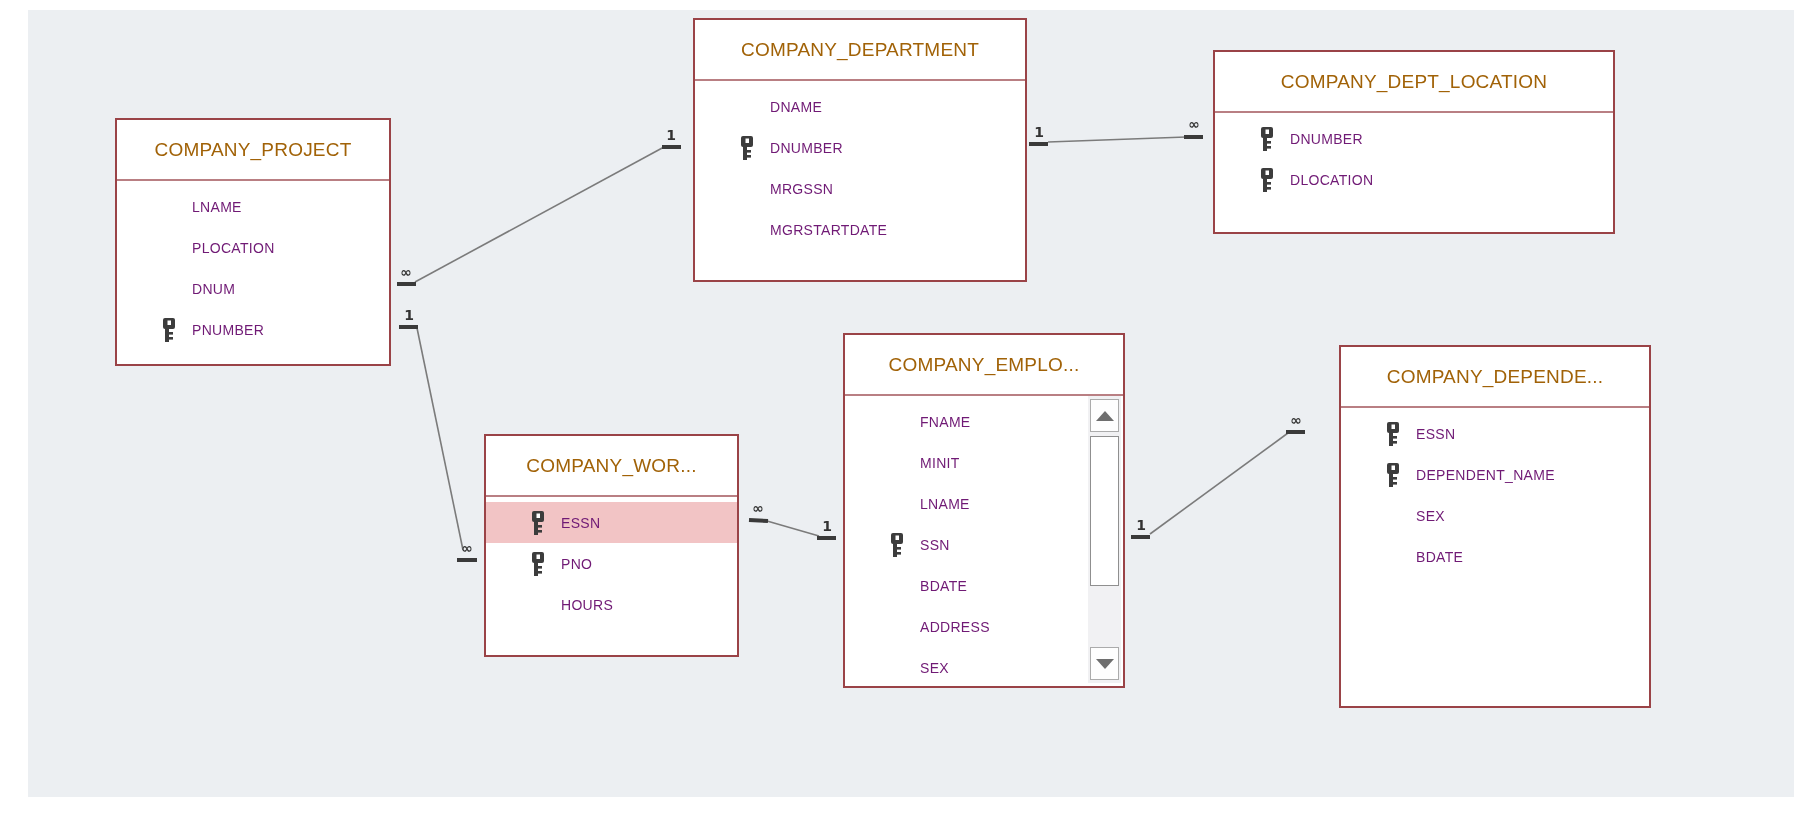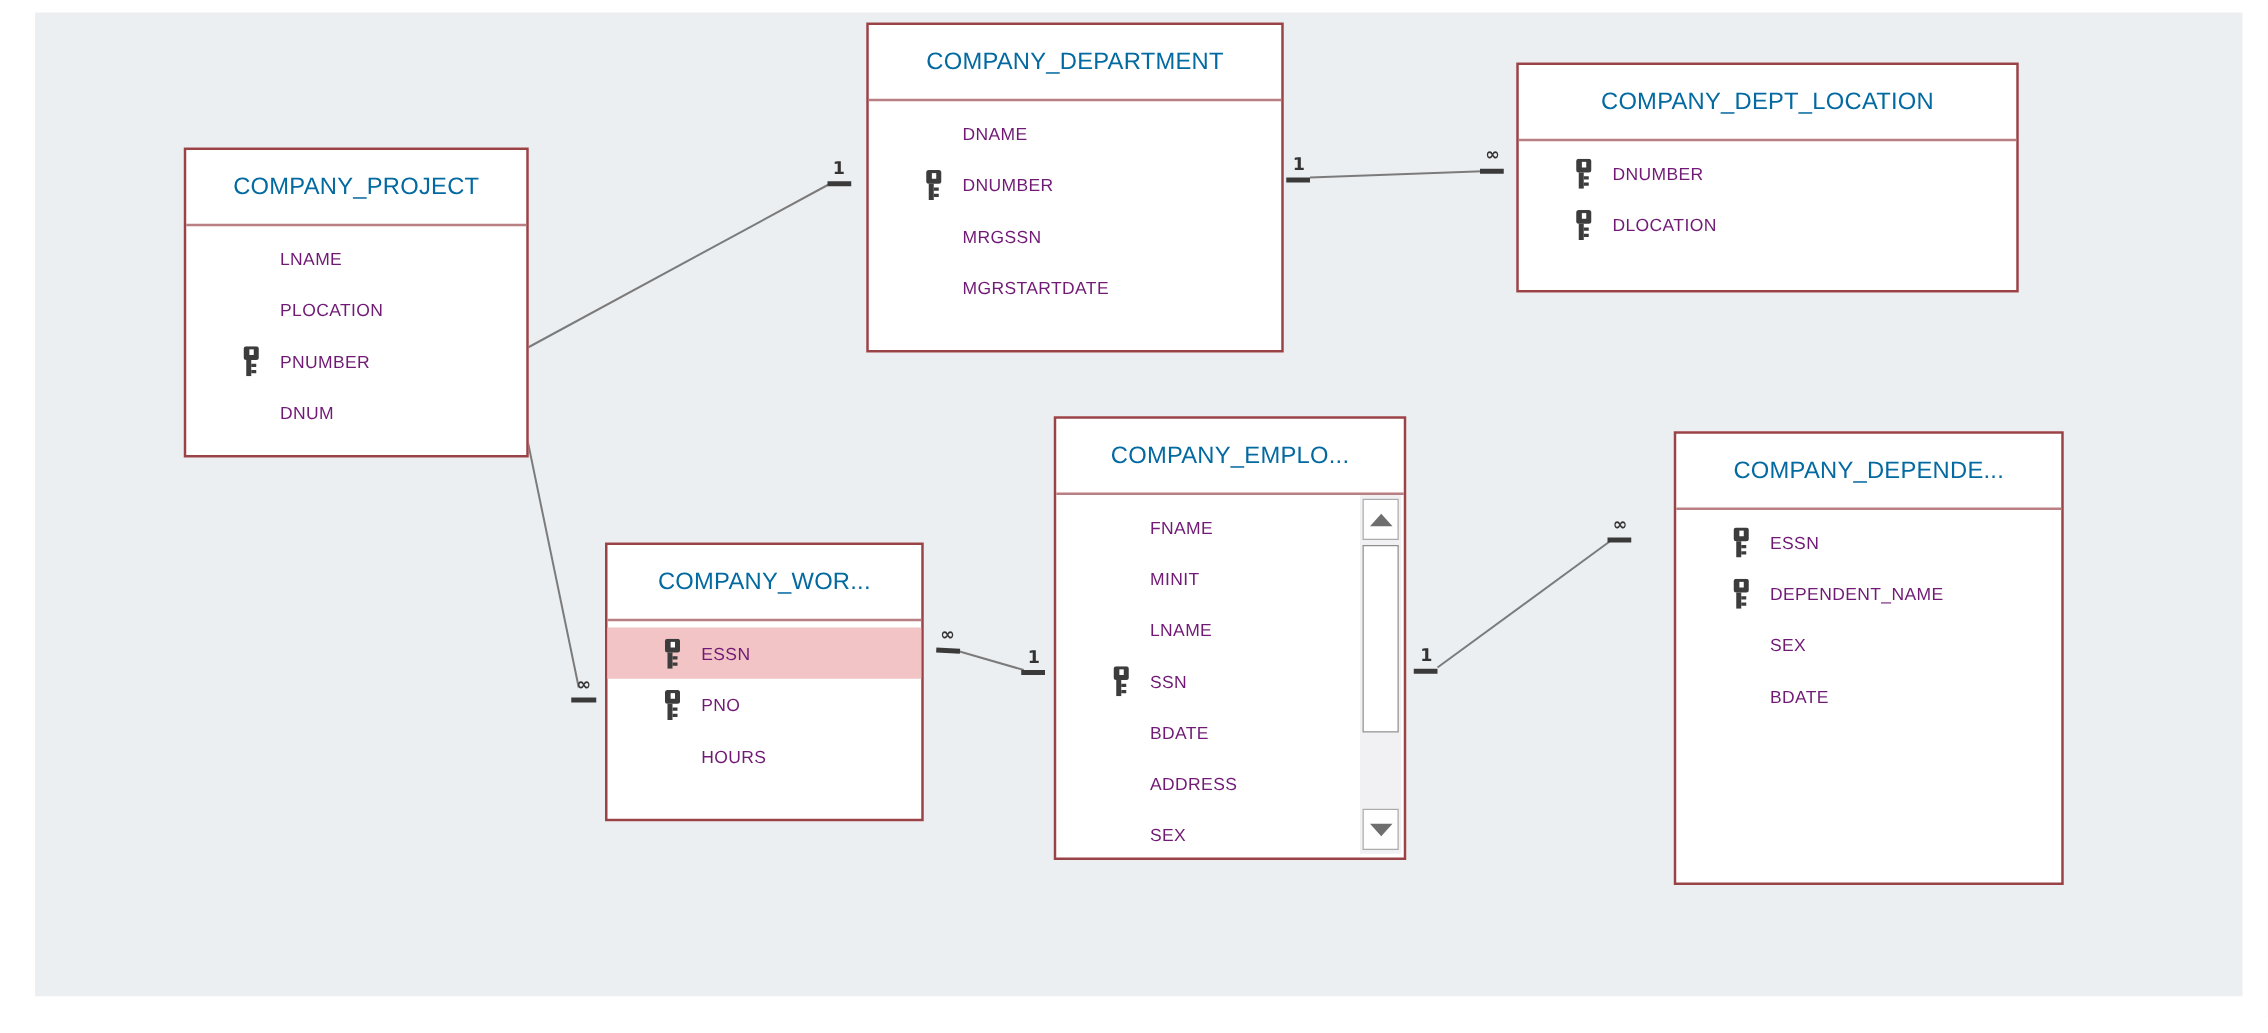--- a/index.html
+++ b/index.html
@@ -14,36 +14,36 @@
     background:#eceff2;
   }
   .rel-lines { position:absolute; left:0; top:0; width:1814px; height:826px; pointer-events:none; }
 
   .tbl {
     position:absolute; background:#ffffff;
     border:2px solid #9a4347;
   }
   .tbl-title {
     height:59px; display:flex; align-items:center; justify-content:center;
-    font-size:19px; color:#0369a1; letter-spacing:0.2px;
+    font-size:19px; color:#a16207; letter-spacing:0.2px;
     white-space:nowrap; overflow:hidden;
   }
   .tbl-sep { height:0; border-top:2px solid #b97f83; }
   .tbl-fields { padding-top:5px; }
   .field {
     height:41px; display:flex; align-items:center;
     padding-left:45px; position:relative;
   }
   .field.hl { background:#f2c4c5; }
   .key-slot { width:30px; display:flex; align-items:center; }
   .key-slot svg { display:block; }
   .fname { font-size:14px; color:#701a75; letter-spacing:0.3px; white-space:nowrap; }
 
   
-  .tbl-project    { left:115px;  top:118px; width:276px; height:248px;margin-left:32px; }
+  .tbl-project    { left:115px;  top:118px; width:276px; height:248px; }
   .tbl-department { left:693px;  top:18px;  width:334px; height:264px; }
   .tbl-deptloc    { left:1213px; top:50px;  width:402px; height:184px; }
   .tbl-workson    { left:484px;  top:434px; width:255px; height:223px; }
   .tbl-employee   { left:843px;  top:333px; width:282px; height:355px; }
   .tbl-dependent  { left:1315px; top:345px; width:312px; height:363px;margin-left:24px; }
 
   
   .card {
     position:absolute; transform:translateX(-50%);
     font-family:"DejaVu Sans", sans-serif;
@@ -121,34 +121,34 @@
     <div class="tbl-fields">
       <div class="field">
         <span class="key-slot"></span>
           <span class="fname">LNAME</span>
       </div>
       <div class="field">
         <span class="key-slot"></span>
           <span class="fname">PLOCATION</span>
       </div>
       <div class="field">
+        <span class="key-slot"></span>
+          <span class="fname">DNUM</span>
+      </div>
+      <div class="field">
         <span class="key-slot">
             <svg width="14" height="24" viewBox="0 0 14 24">
               <rect x="1" y="0" width="12" height="11" rx="2" fill="#3c3c3c"></rect>
               <rect x="5.5" y="2.5" width="3.5" height="4.5" fill="#ffffff"></rect>
               <rect x="3" y="11" width="4" height="13" fill="#3c3c3c"></rect>
               <rect x="7" y="14" width="4" height="2.6" fill="#3c3c3c"></rect>
               <rect x="7" y="19" width="4" height="2.6" fill="#3c3c3c"></rect>
             </svg>
           </span>
         <span class="fname">PNUMBER</span>
-      </div>
-      <div class="field">
-        <span class="key-slot"></span>
-          <span class="fname">DNUM</span>
       </div>
     </div>
   </div>
 
   <div class="tbl tbl-department">
     <div class="tbl-title">COMPANY_DEPARTMENT</div>
     <div class="tbl-sep"></div>
     <div class="tbl-fields">
       <div class="field">
         <span class="key-slot"></span>

